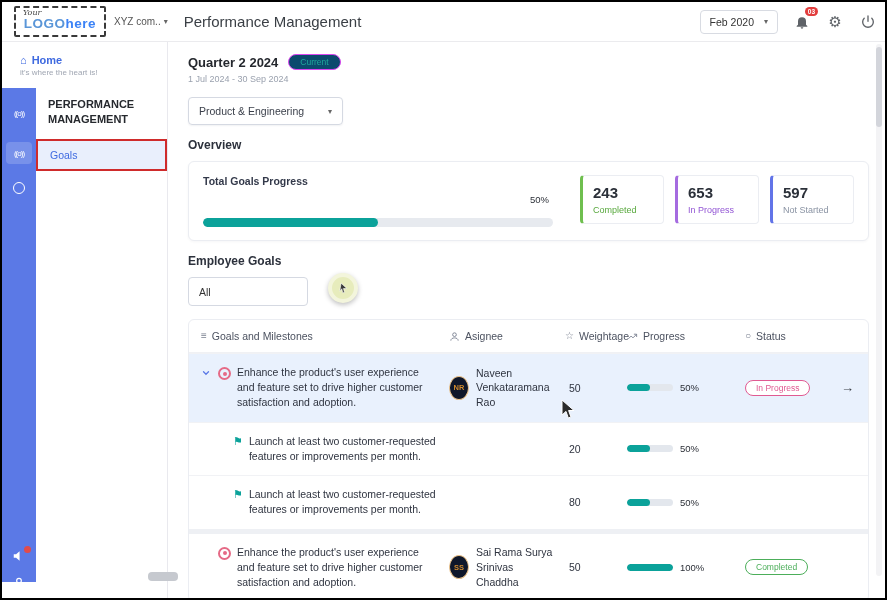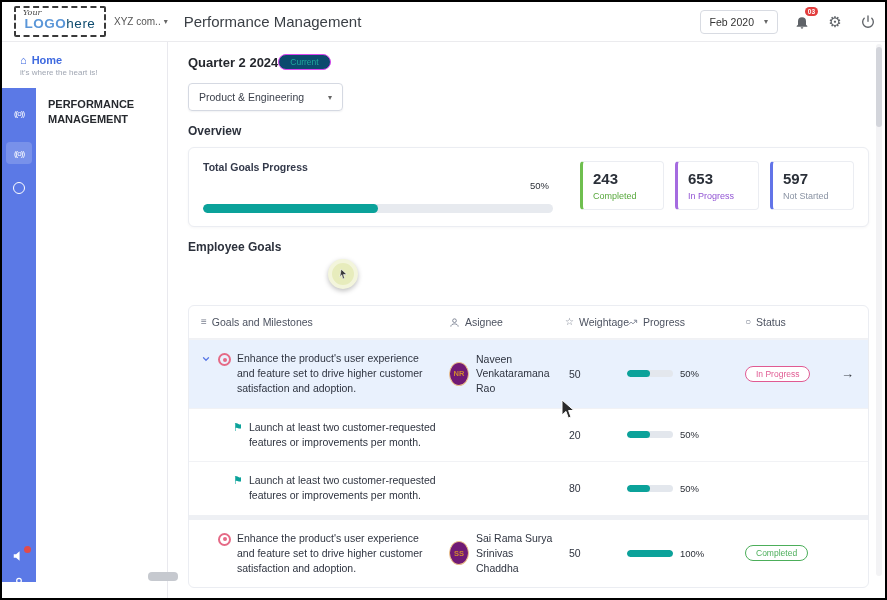--- a/index.html
+++ b/index.html
@@ -5,21 +5,21 @@
   *{box-sizing:border-box;margin:0;padding:0}
   body{margin:0;font-family:"Liberation Sans",sans-serif;background:#888}
   .window{width:887px;height:600px;border:2px solid #000;background:#fff;position:relative;overflow:hidden}
 
   
   .topbar{height:40px;display:flex;align-items:center;padding:0 8px 0 12px;border-bottom:1px solid #ebebee;background:#fff;position:relative;z-index:3}
   .logo-box{width:92px;height:31px;border:2px dashed #3a3a3a;border-radius:2px;position:relative;padding:1px 6px;display:flex;align-items:flex-end;justify-content:center;background:#fff;cursor:pointer}
   .logo-your{position:absolute;top:0;left:7px;font-family:"DejaVu Serif",serif;font-style:italic;font-size:8px;color:#444}
   .logo-main{font-size:13.5px;font-weight:700;letter-spacing:.5px;line-height:1.4;white-space:nowrap}
   .logo-blue{color:#5a96d8}
-  .logo-teal{color:#0c4a6e;font-weight:400}
+  .logo-teal{color:#3b82f6;font-weight:700}
   .org-select{display:flex;align-items:center;gap:3px;font-size:10px;color:#555;margin-left:8px;cursor:pointer;white-space:nowrap}
   .caret{font-size:8px;color:#666}
   .page-title{font-size:15px;font-weight:500;color:#3a3f45;margin-left:16px;white-space:nowrap}
   .header-right{margin-left:auto;display:flex;align-items:center;gap:15px}
   .chat-pill{display:flex;align-items:center;gap:6px;background:#eef0f4;border:none;border-radius:15px;padding:4px 12px 4px 4px;font-size:10.5px;color:#333;font-family:inherit;cursor:pointer;white-space:nowrap}
   .chat-avatar{width:20px;height:20px;border-radius:50%;background:linear-gradient(135deg,#9cc1ea 20%,#4a68c8 80%)}
   .date-select{display:flex;align-items:center;gap:10px;border:1px solid #d8dbe2;border-radius:4px;padding:5px 9px;font-size:10.5px;color:#333;cursor:pointer;white-space:nowrap}
   .hicon{position:relative;width:18px;height:18px;color:#5f6368;display:flex;align-items:center;justify-content:center;cursor:pointer;flex-shrink:0}
   .hicon svg{width:16px;height:16px}
   .gear-glyph{font-size:15px;color:#5f6368;line-height:1}
@@ -40,21 +40,21 @@
   .rail-svg-wrap{position:relative;cursor:pointer;display:flex}
   .rail-svg-wrap svg{width:14px;height:14px}
   .red-dot{position:absolute;top:-3px;right:-5px;width:7px;height:7px;background:#e14b4b;border-radius:50%}
   .menu{margin-left:34px;padding-top:2px}
   .menu-title{font-size:11px;font-weight:700;color:#26292e;padding:10px 12px 12px;line-height:1.35;width:118px}
   .menu-item{font-size:10.5px;padding:9px 14px;color:#3c4048;cursor:pointer}
   .menu-item.active{background:#e9effc;color:var(--link-blue,#3f6ae0);border:2px solid var(--annotation-red,#cf2b2b);padding:8px 12px;margin-bottom:6px}
 
   
   .main-col{flex:1;position:relative;padding:12px 16px 0 20px;overflow:hidden;background:#fff}
-  .quarter-line{display:flex;align-items:center;}
+  .quarter-line{display:flex;align-items:center;gap:10px}
   .quarter-title{font-size:13px;font-weight:700;color:#25282e}
   .current-badge{font-size:8.5px;color:#1fa99c;border:1px solid #d946ef;background:#0c4a6e;border-radius:10px;padding:2px 11px;cursor:default}
   .quarter-range{font-size:9px;color:#9aa1ae;margin-top:4px}
   .dept-select{width:155px;display:flex;justify-content:space-between;align-items:center;border:1px solid #d5d9e2;border-radius:4px;padding:7px 10px;font-size:10.5px;color:#3a3f4a;margin:13px 0 12px;box-shadow:0 1px 2px rgba(20,30,60,.06);cursor:pointer}
   .section-heading{font-size:12px;font-weight:700;color:#2c313c;margin:13px 0 9px}
   .overview-card{display:flex;gap:11px;border:1px solid #ebedf2;border-radius:6px;padding:13px 14px;background:#fff;box-shadow:0 1px 3px rgba(20,30,60,.04);align-items:flex-start}
   .progress-wrap{flex:1;position:relative;padding-right:16px}
   .progress-title{font-size:10.5px;font-weight:700;color:#33394a}
   .progress-pct{position:absolute;right:20px;top:19px;font-size:9.5px;color:#2c3038}
   .progress-track{margin-top:31px;height:9px;border-radius:5px;background:#e7eaef;overflow:hidden}
@@ -80,21 +80,21 @@
   .goal-cell{display:flex;align-items:flex-start;gap:6px;padding-right:10px}
   .goal-cell.milestone{padding-left:32px}
   .expander{width:11px;display:flex;margin-top:3px;flex-shrink:0;cursor:pointer}
   .expander svg{width:10px;height:10px}
   .exp-spacer{width:11px;flex-shrink:0}
   .target-icon{width:13px;height:13px;border:2px solid #e56a86;border-radius:50%;display:flex;align-items:center;justify-content:center;flex-shrink:0;margin-top:2px}
   .target-dot{width:4px;height:4px;background:#e56a86;border-radius:50%}
   .flag-icon{color:var(--accent-teal,#0ba29a);font-size:11px;margin-top:1px;flex-shrink:0}
   .goal-text{line-height:1.45;max-width:212px}
   .assignee-cell{display:flex;align-items:center;gap:7px;padding-right:8px}
-  .avatar{width:20px;height:24px;border-radius:50%;border:1px solid #edc48c;color:#d08a2e;background:#701a75;font-size:7.5px;font-weight:700;display:flex;align-items:center;justify-content:center;flex-shrink:0}
+  .avatar{width:20px;height:24px;border-radius:50%;border:1px solid #edc48c;color:#d08a2e;background:#0f172a;font-size:7.5px;font-weight:700;display:flex;align-items:center;justify-content:center;flex-shrink:0}
   .assignee-name{line-height:1.4;max-width:88px}
   .weight-cell{padding-left:4px}
   .progress-cell{display:flex;align-items:center;gap:7px}
   .mini-track{width:46px;height:7px;background:#e3e7ed;border-radius:4px;overflow:hidden;flex-shrink:0}
   .mini-fill{display:block;height:100%;background:var(--accent-teal,#0ba29a);border-radius:4px}
   .mini-label{font-size:9.5px;color:#2c3038}
   .status-pill{display:inline-block;border:1px solid;border-radius:10px;padding:2px 10px;font-size:8.5px;background:#fff;white-space:nowrap}
   .arrow-cell{text-align:right;padding-right:2px}
   .row-arrow{font-size:13px;color:#3c4048;cursor:pointer}
 
@@ -169,29 +169,31 @@
         <span class="rail-svg-wrap">
           <svg viewBox="0 0 24 24" fill="none" stroke="#fff" stroke-width="2">
               <circle cx="12" cy="8" r="4"></circle>
               <path d="M4 21c0-4 4-6 8-6s8 2 8 6"></path>
             </svg>
         </span>
       </div>
 
       <nav class="menu">
         <div class="menu-title">PERFORMANCE MANAGEMENT</div>
+        <div class="menu-item active">Goals</div>
       </nav>
     </aside>
 
     <section class="main-col">
 
       <div class="quarter-line">
         <span class="quarter-title">Quarter 2 2024</span>
         <span class="current-badge">Current</span>
       </div>
+      <div class="quarter-range">1 Jul 2024 - 30 Sep 2024</div>
 
       <div class="dept-select">
         <span>Product &amp; Engineering</span>
         <span class="caret">▾</span>
       </div>
 
       <div class="section-heading">Overview</div>
 
       <div class="overview-card">
         <div class="progress-wrap">
@@ -211,20 +213,21 @@
         </div>
         <div class="stat-tile" style="border-left-color: rgb(98, 116, 232);">
           <div class="stat-value">597</div>
           <div class="stat-label" style="color: rgb(138, 147, 163); border-color: rgb(138, 147, 163);">Not Started</div>
         </div>
       </div>
 
       <div class="section-heading">Employee Goals</div>
 
       <div class="filter-row">
+        <input class="filter-input" value="All" style="">
         <span class="click-indicator">
           <svg viewBox="0 0 24 24">
               <path d="M6 3l12 8-6 1 3 7-3 1-3-7-3 5z" fill="#3a3a3a" stroke="#fff" stroke-width="1"></path>
             </svg>
         </span>
       </div>
 
       <div class="table-card">
 
         <div class="t-head">

